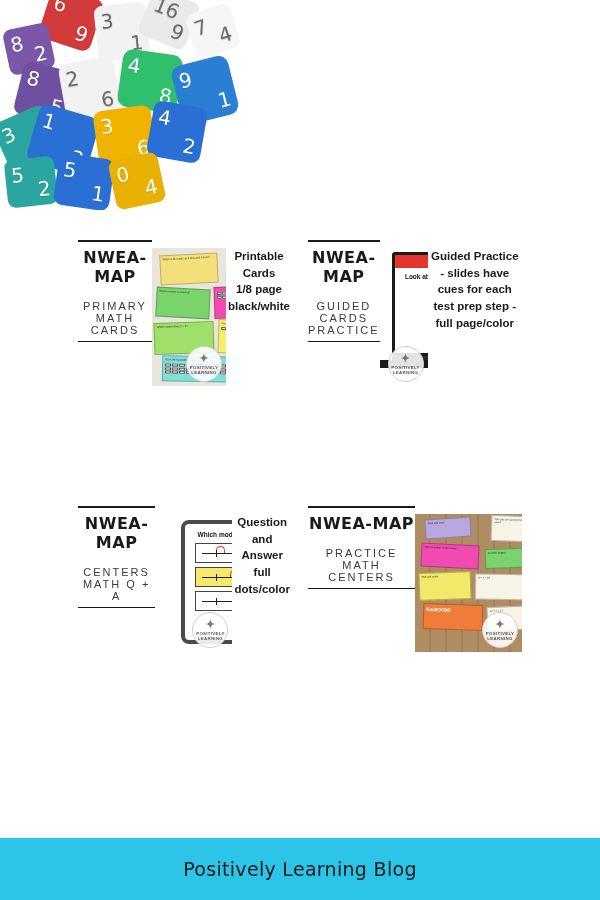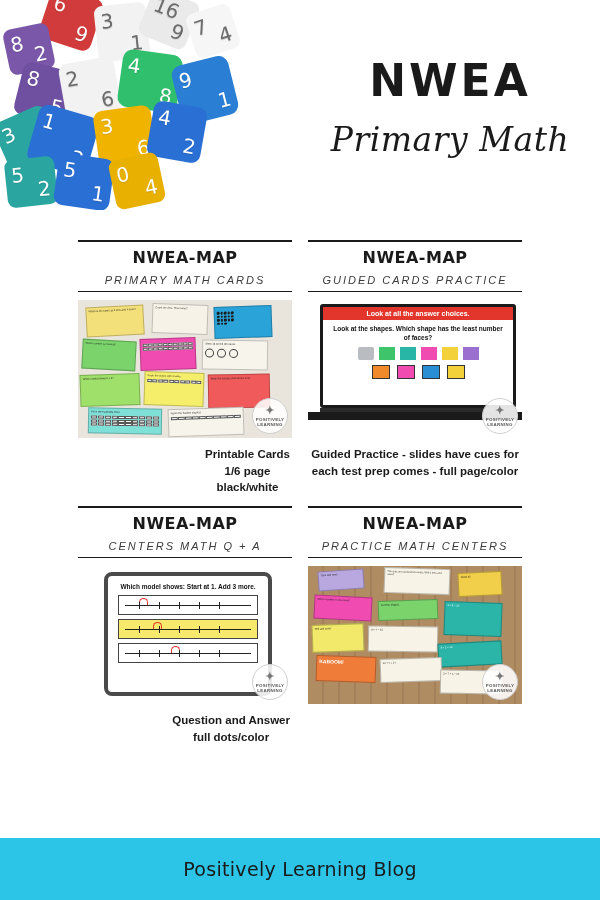--- a/index.html
+++ b/index.html
@@ -97,22 +97,21 @@
     width: 600px;
     display: grid;
     grid-template-columns: 1fr 1fr;
     grid-template-rows: 258px 258px;
     column-gap: 16px;
     row-gap: 8px;
     padding: 0 78px;
   }
   .card {
     display: flex;
-    flex-direction: column;
-    align-items: flex-end;
+    align-items: flex-start;
   }
   .card-head {
     width: 100%;
     border-top: 2px solid #1a1a1a;
     border-bottom: 1.5px solid #1a1a1a;
     padding: 6px 0 5px 0;
     text-align: center;
   }
   .card-title {
     font-family: "DejaVu Sans", sans-serif;
@@ -121,22 +120,21 @@
     letter-spacing: 0.5px;
     color: #1a1a1a;
     display: block;
   }
   .card-sub {
     font-family: "Liberation Sans", sans-serif;
     font-size: 11px;
     letter-spacing: 2px;
     color: #3a3a3a;
     display: block;
-    margin-top: 7px;
-    font-style: italic;
+    margin-top: 14px;
   }
   .thumb {
     position: relative;
     width: 100%;
     height: 138px;
     margin-top: 8px;
     overflow: hidden;
   }
   .card-caption {
     margin-top: 8px;
@@ -329,24 +327,20 @@
         </div>
       <div class="die d15">
           <span class="n1">5</span>
           <span class="n2">1</span>
         </div>
       <div class="die d16">
           <span class="n1">0</span>
           <span class="n2">4</span>
         </div>
     </div>
-    <div class="title-block">
-      <div class="title-main">NWEA</div>
-      <div class="title-script">Primary Math</div>
-    </div>
   </div>
 
   <div class="grid">
 
     <div class="card">
       <div class="card-head">
         <span class="card-title">NWEA-MAP</span>
         <span class="card-sub">PRIMARY MATH CARDS</span>
       </div>
       <div class="thumb t1">
@@ -476,21 +470,21 @@
               <b></b>
             </div>
         </div>
         <div class="badge">
           <span class="mark">✦</span>
           <span>POSITIVELY</span>
           <span>LEARNING</span>
         </div>
       </div>
       <div class="card-caption" style="white-space:pre-line">Printable Cards
-1/6 page
+1/8 page
 black/white</div>
     </div>
 
     <div class="card">
       <div class="card-head">
         <span class="card-title">NWEA-MAP</span>
         <span class="card-sub">GUIDED CARDS PRACTICE</span>
       </div>
       <div class="thumb t2">
         <div class="laptop">
@@ -514,21 +508,21 @@
           </div>
           <div class="laptop-foot"></div>
           <div class="laptop-base"></div>
         </div>
         <div class="badge">
           <span class="mark">✦</span>
           <span>POSITIVELY</span>
           <span>LEARNING</span>
         </div>
       </div>
-      <div class="card-caption">Guided Practice - slides have cues  for each test prep comes - full page/color</div>
+      <div class="card-caption">Guided Practice - slides have cues  for each test prep step - full page/color</div>
     </div>
 
     <div class="card">
       <div class="card-head">
         <span class="card-title">NWEA-MAP</span>
         <span class="card-sub">CENTERS MATH Q + A</span>
       </div>
       <div class="thumb t3">
         <div class="tablet">
           <div class="tq">Which model shows: Start at 1. Add 3 more.</div>

